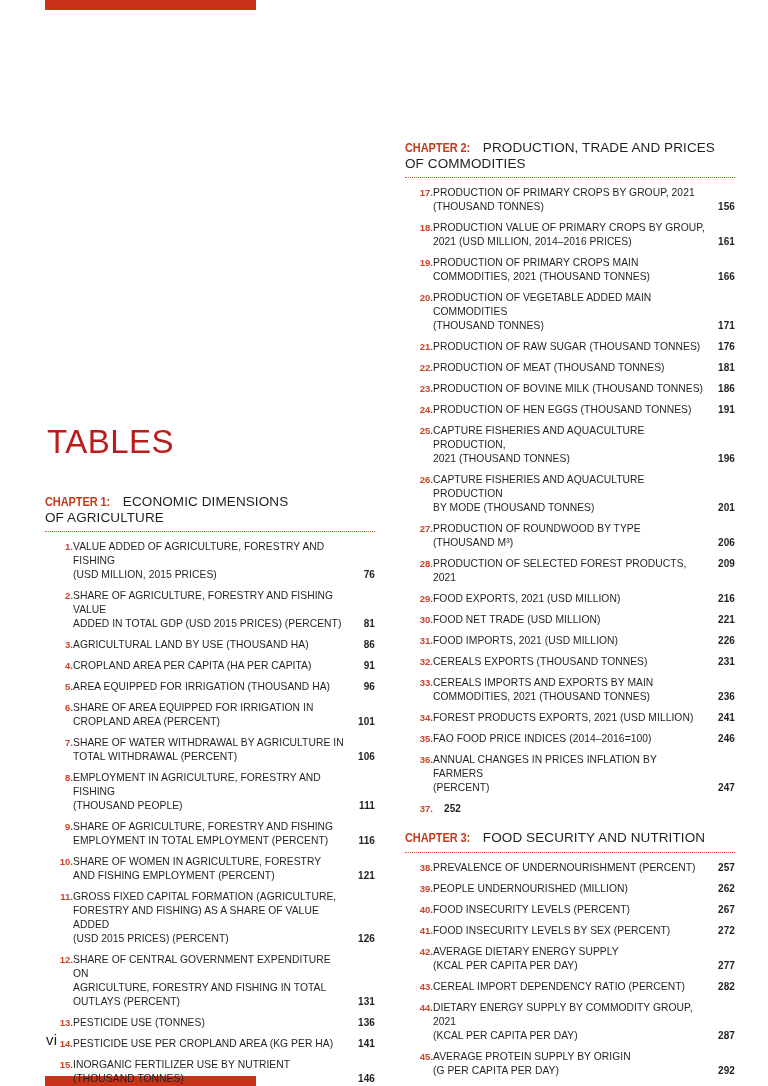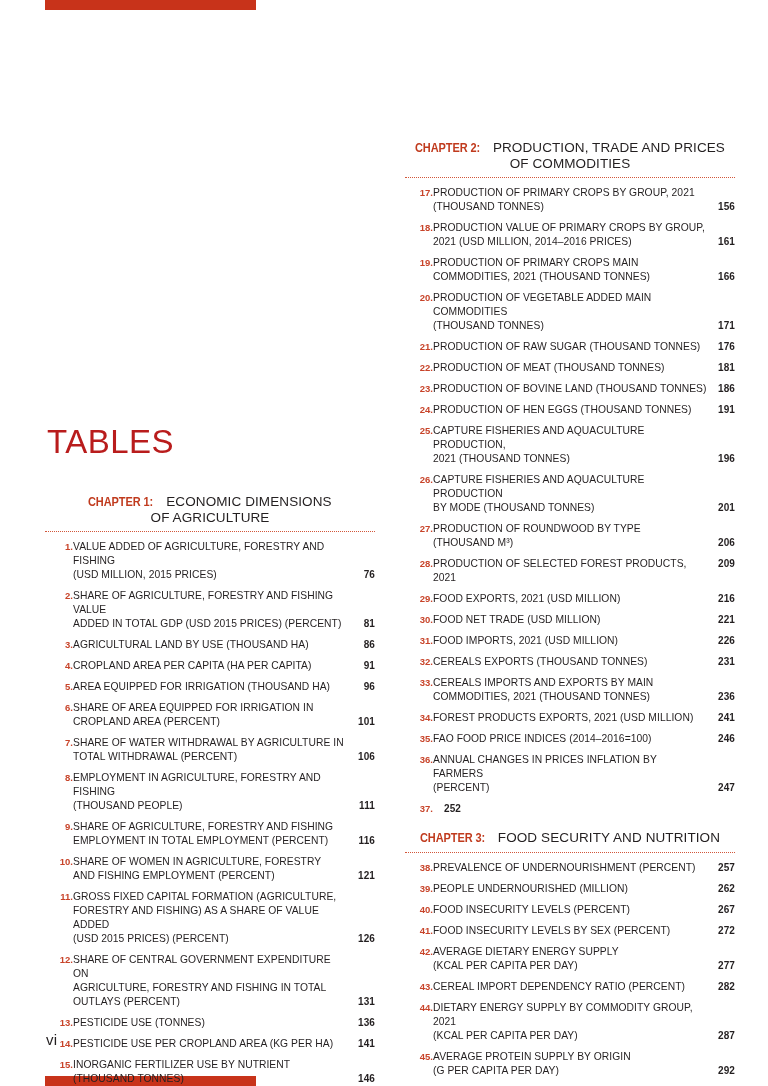--- a/index.html
+++ b/index.html
@@ -66,21 +66,20 @@
   
   .chapter {
     margin-bottom: 5px;
   }
   .chapter-line {
     font-size: 13.5px;
     line-height: 15px;
     color: #231f20;
     letter-spacing: .1px;
     white-space: pre-wrap;
-    text-align: center;
   }
   .chapter-label {
     color: #c03a1d;
     font-weight: 700;
     font-size: 12.5px;
     letter-spacing: -.1px;
     font-stretch: condensed;
     transform: scaleX(.88);
     transform-origin: left center;
     display: inline-block;
@@ -280,21 +279,21 @@
             <div class="entry-title">PRODUCTION OF RAW SUGAR (THOUSAND TONNES)</div>
             <div class="entry-page">176</div>
           </div>
           <div class="entry">
             <div class="entry-num">22.</div>
             <div class="entry-title">PRODUCTION OF MEAT (THOUSAND TONNES)</div>
             <div class="entry-page">181</div>
           </div>
           <div class="entry">
             <div class="entry-num">23.</div>
-            <div class="entry-title">PRODUCTION OF BOVINE LAND (THOUSAND TONNES)</div>
+            <div class="entry-title">PRODUCTION OF BOVINE MILK (THOUSAND TONNES)</div>
             <div class="entry-page">186</div>
           </div>
           <div class="entry">
             <div class="entry-num">24.</div>
             <div class="entry-title">PRODUCTION OF HEN EGGS (THOUSAND TONNES)</div>
             <div class="entry-page">191</div>
           </div>
           <div class="entry multi">
             <div class="entry-num">25.</div>
             <div class="entry-title">CAPTURE FISHERIES AND AQUACULTURE PRODUCTION,

